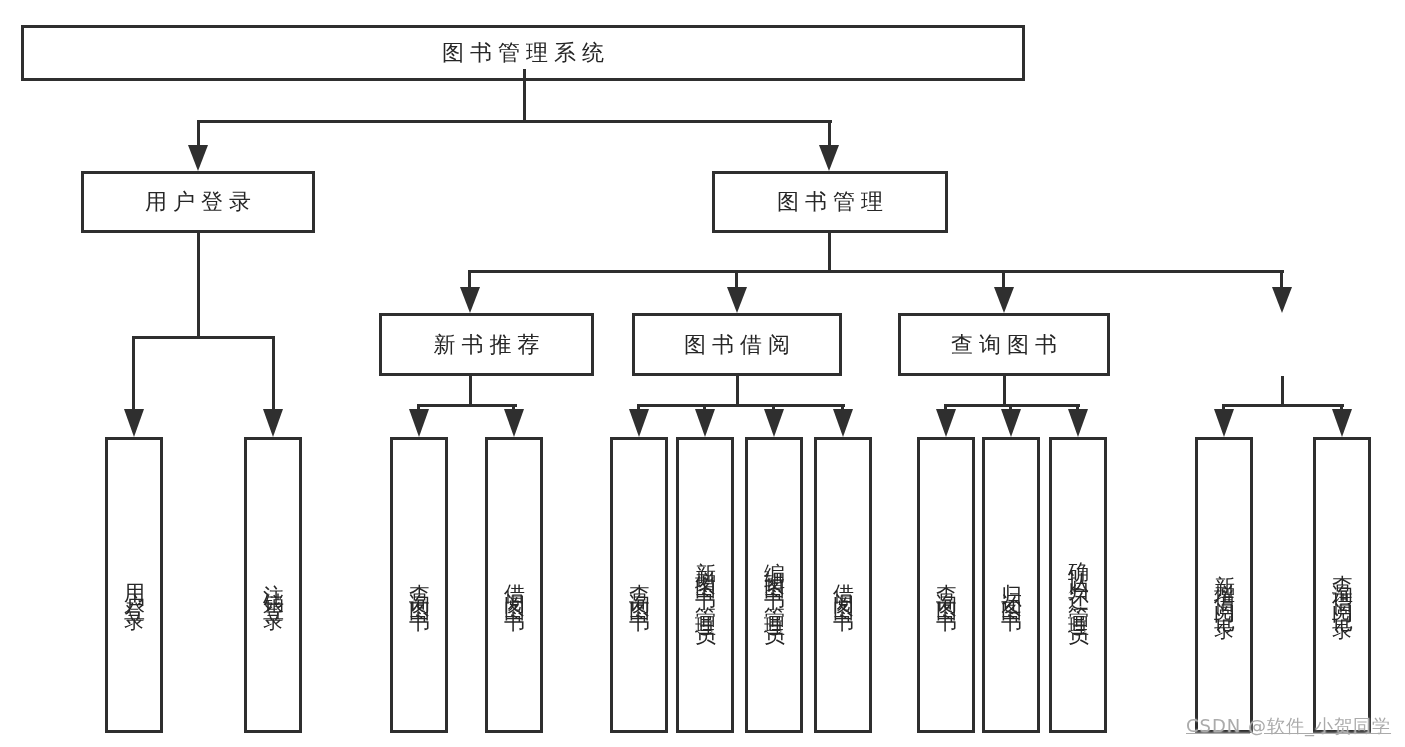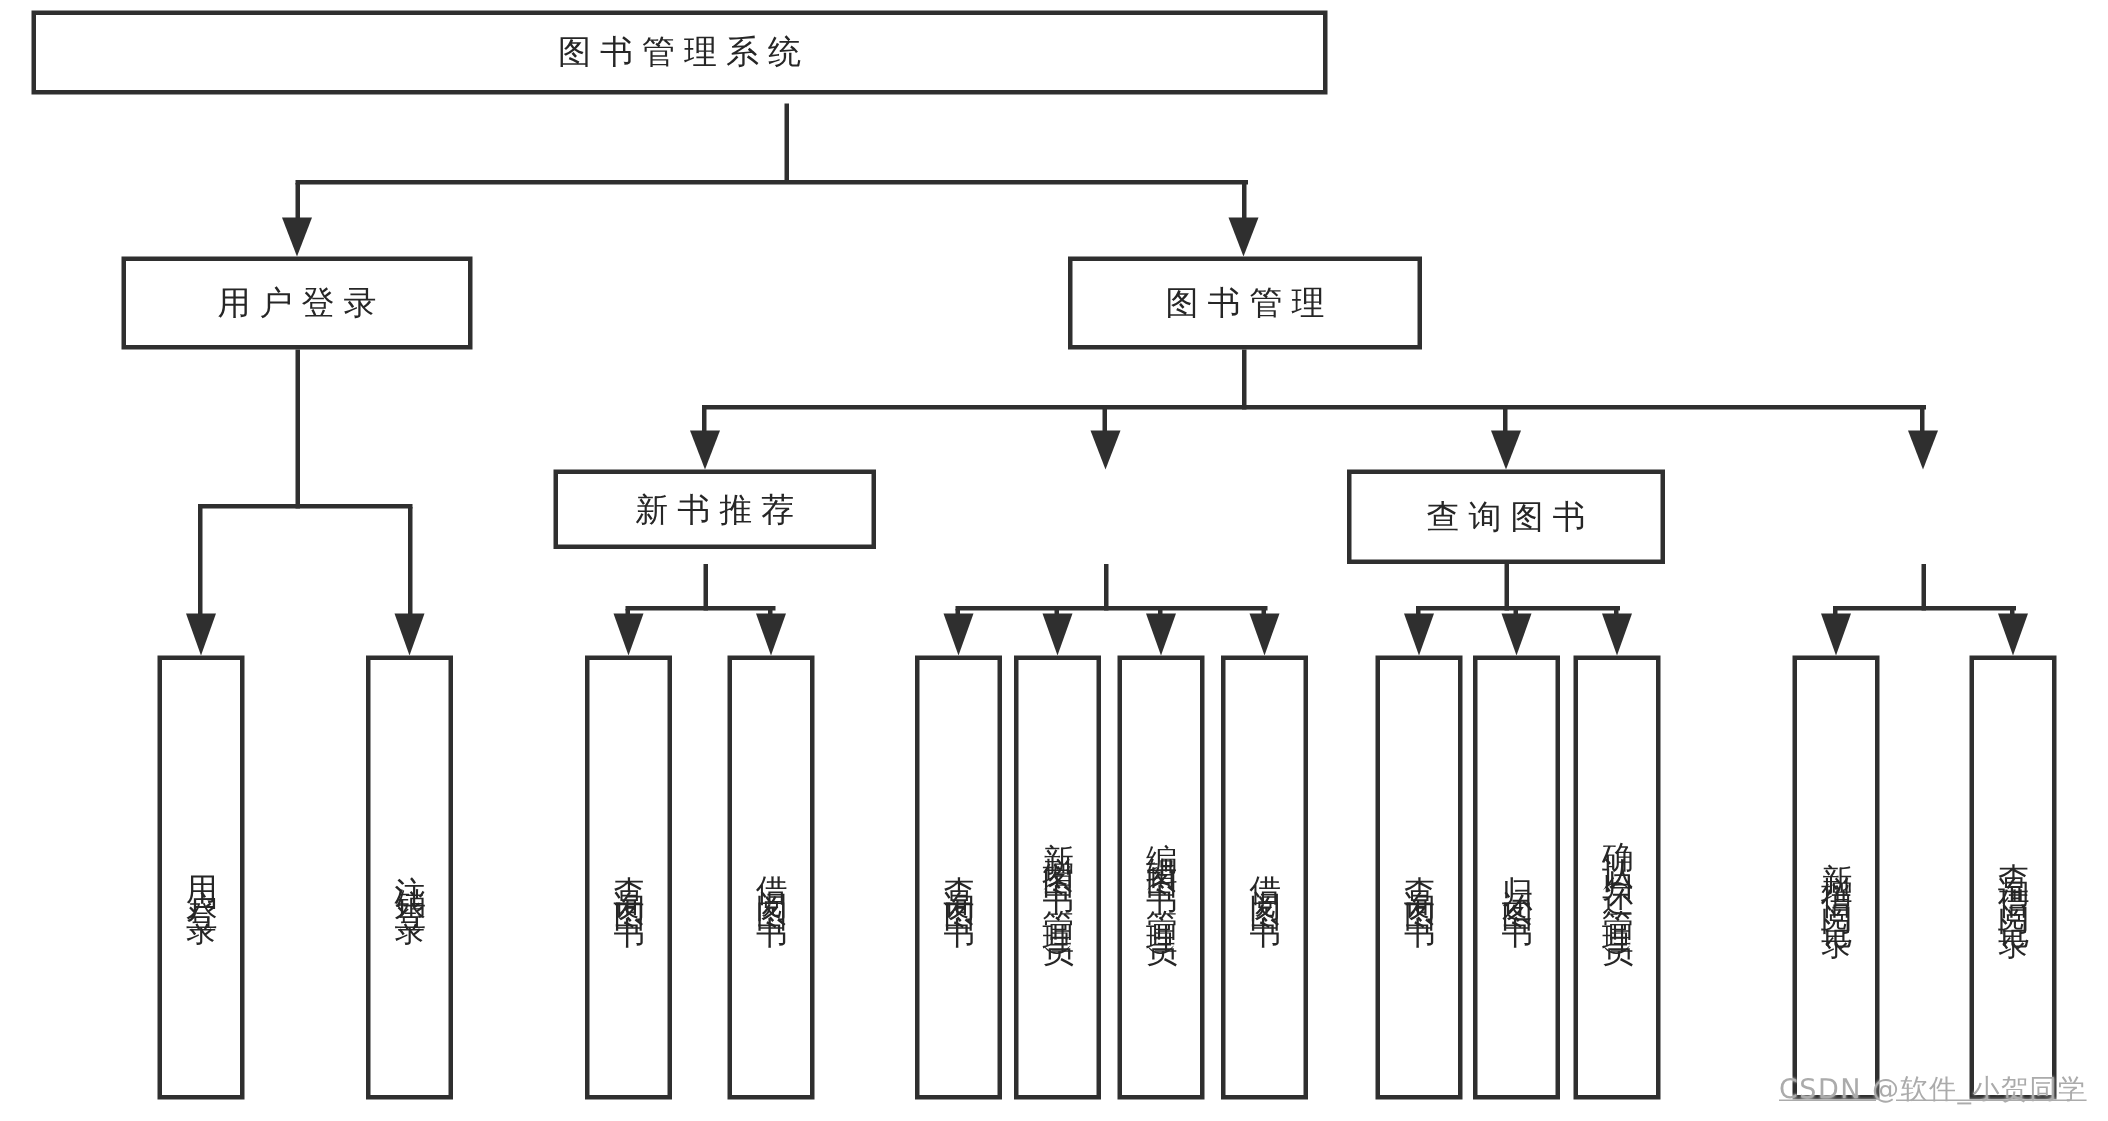--- a/index.html
+++ b/index.html
@@ -59,21 +59,21 @@
     z-index:10;
     white-space:nowrap;
     text-decoration:underline;
   }
 </style>
 </head>
 <body>
 
 <div class="stage">
 
-  <div class="box" style="left:21px;top:7px;width:864px;height:56px">
+  <div class="box" style="left:21px;top:25px;width:1004px;height:56px">
     <span class="txt">图书管理系统</span>
   </div>
 
   <div class="vline" style="left:523px;top:69px;height:51px"></div>
   <div class="hline" style="left:197px;top:120px;width:635px"></div>
   <div class="vline" style="left:197px;top:122px;height:25px"></div>
   <div class="vline" style="left:828px;top:122px;height:25px"></div>
   <div class="arrow" style="left:188px;top:145px"></div>
   <div class="arrow" style="left:819px;top:145px"></div>
 
@@ -95,22 +95,25 @@
   <div class="hline" style="left:468px;top:270px;width:816px"></div>
   <div class="vline" style="left:468px;top:272px;height:17px"></div>
   <div class="vline" style="left:735px;top:272px;height:17px"></div>
   <div class="vline" style="left:1002px;top:272px;height:17px"></div>
   <div class="vline" style="left:1280px;top:272px;height:17px"></div>
   <div class="arrow" style="left:460px;top:287px"></div>
   <div class="arrow" style="left:727px;top:287px"></div>
   <div class="arrow" style="left:994px;top:287px"></div>
   <div class="arrow" style="left:1272px;top:287px"></div>
 
-  <div class="box" style="left:369px;top:313px;width:215px;height:53px">
+  <div class="box" style="left:379px;top:313px;width:215px;height:63px">
     <span class="txt">新书推荐</span>
+  </div>
+  <div class="box" style="left:632px;top:313px;width:210px;height:63px">
+    <span class="txt">图书借阅</span>
   </div>
   <div class="box" style="left:898px;top:313px;width:212px;height:63px">
     <span class="txt">查询图书</span>
   </div>
 
   <div class="vline" style="left:469px;top:376px;height:31px"></div>
   <div class="hline" style="left:417px;top:404px;width:100px"></div>
   <div class="vline" style="left:417px;top:406px;height:5px"></div>
   <div class="vline" style="left:512px;top:406px;height:5px"></div>
   <div class="arrow tall" style="left:409px;top:409px"></div>

